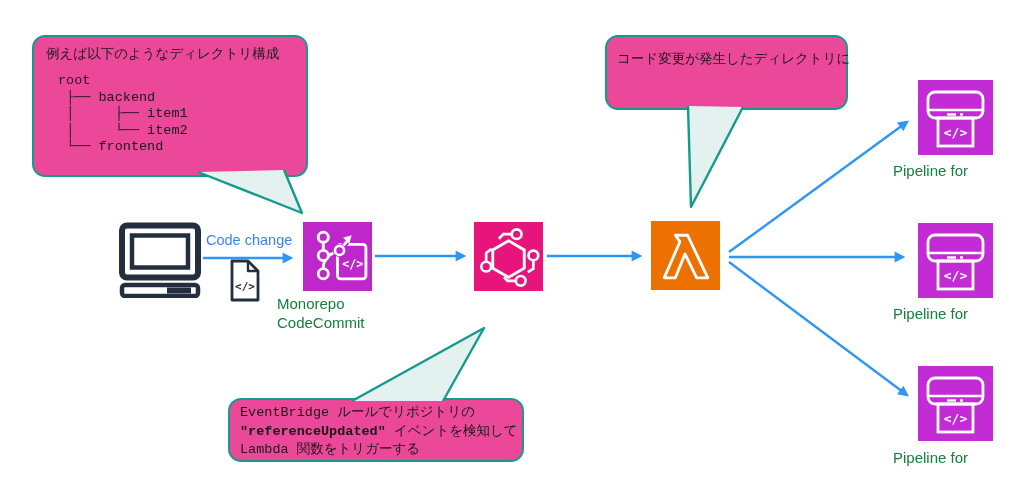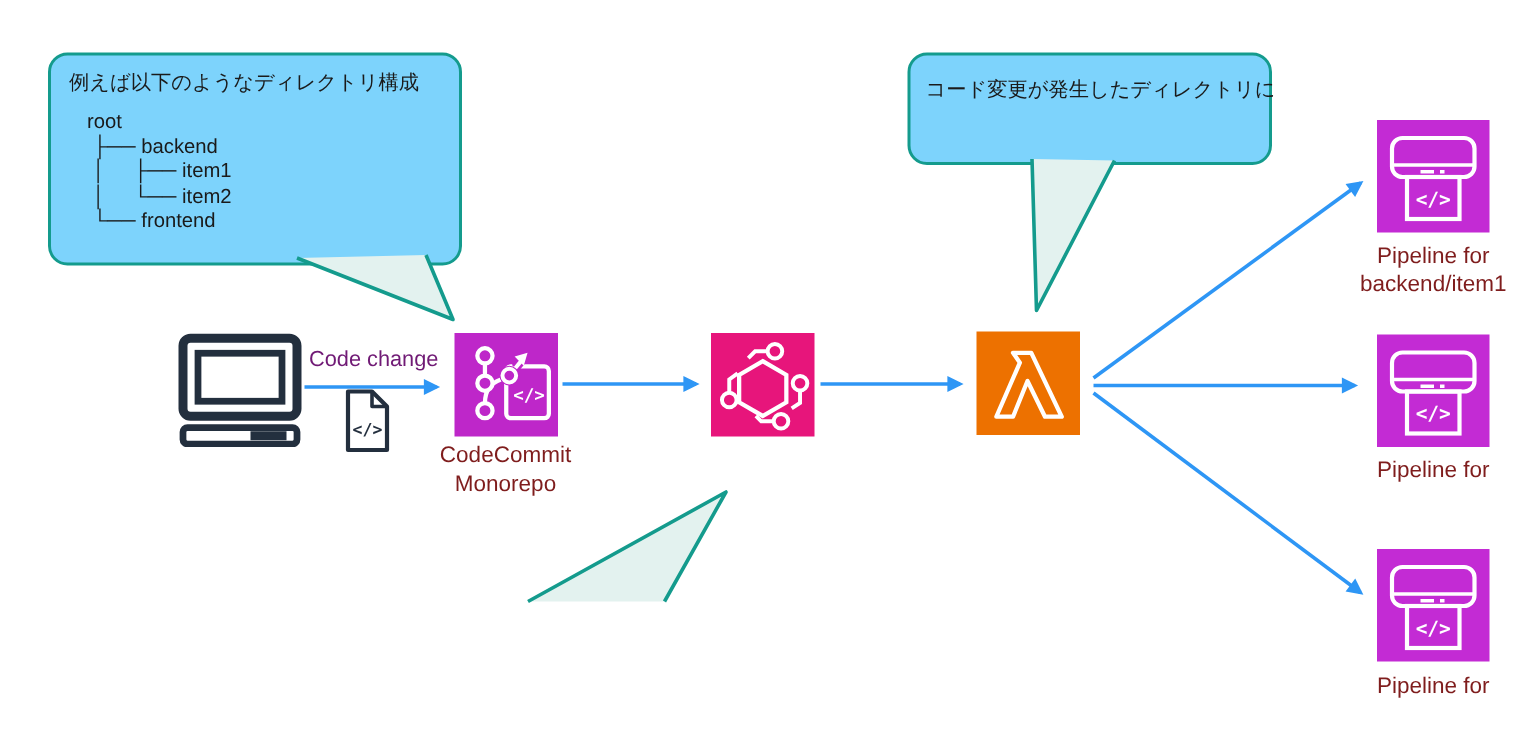--- a/index.html
+++ b/index.html
@@ -2,31 +2,31 @@
 <html><head>
 <meta charset="utf-8">
 <style>
   html,body{margin:0;padding:0;background:#fff;}
   .canvas{
     position:relative;width:1024px;height:500px;background:#ffffff;overflow:hidden;
     font-family:"Liberation Sans","DejaVu Sans",sans-serif;color:#1a1a1a;
   }
   
   .bubble{
-    position:absolute;background:#7dd3fc;border:2.5px solid #149b8d;border-radius:13px;
-    box-sizing:border-box;z-index:1;
+    position:absolute;background:#ec4899;border:2.5px solid #149b8d;border-radius:13px;
+    box-sizing:border-box;z-index:1;font-family:Liberation Mono, monospace;
   }
   .bubble .bline{white-space:nowrap;font-size:13.5px;line-height:20px;}
   .tree{margin:8px 0 0 12px;font-size:13.5px;line-height:16.5px;white-space:pre;font-family:inherit;}
   
   .tile{position:absolute;z-index:2;display:flex;align-items:center;justify-content:center;}
   .nodelabel{
-    position:absolute;z-index:2;text-align:center;font-size:15px;line-height:18.5px;color:#7f1d1d;
+    position:absolute;z-index:2;font-size:15px;line-height:18.5px;color:#15803d;
   }
-  .edgelabel{position:absolute;z-index:2;font-size:14.5px;color:#701a75;white-space:nowrap;}
+  .edgelabel{position:absolute;z-index:2;font-size:14.5px;color:#3b82f6;white-space:nowrap;}
   
   svg.overlay{position:absolute;left:0;top:0;z-index:3;pointer-events:none;}
   .b3-line .bold{font-weight:bold;}
 </style>
 </head>
 <body>
 
 <div class="canvas">
 
   <div class="bubble" style="left:32px;top:35px;width:276px;height:142px;padding:8px 12px;">
@@ -35,20 +35,25 @@
 <span> ├── backend</span>
 <span> │     ├── item1</span>
 <span> │     └── item2</span>
 <span> └── frontend</span></div>
   </div>
 
   <div class="bubble" style="left:605px;top:35px;width:243px;height:75px;padding:13px 10px;">
     <div class="bline">コード変更が発生したディレクトリに</div>
   </div>
 
+  <div class="bubble" style="left:228px;top:398px;width:296px;height:64px;padding:4px 10px;">
+    <div class="bline" style="line-height:18.5px;">EventBridge ルールでリポジトリの</div>
+    <div class="bline b3-line" style="line-height:18.5px;"><span class="bold">"referenceUpdated"</span><span> イベントを検知して</span></div>
+    <div class="bline" style="line-height:18.5px;">Lambda 関数をトリガーする</div>
+  </div>
 
   <div class="tile" style="left:117px;top:222px;width:86px;height:76px;">
     <svg width="86" height="76" viewBox="0 0 86 76">
       <rect x="5" y="3.5" width="76" height="52" rx="5" fill="#fff" stroke="#232f3e" stroke-width="6"></rect>
       <rect x="15" y="13.5" width="56" height="32" fill="#fff" stroke="#232f3e" stroke-width="4.5"></rect>
       <rect x="5" y="63" width="76" height="11" rx="3" fill="#fff" stroke="#232f3e" stroke-width="4.5"></rect>
       <rect x="50" y="65.5" width="24" height="6" fill="#232f3e"></rect>
     </svg>
   </div>
 
@@ -72,22 +77,22 @@
       <circle cx="20" cy="33" r="5" fill="#be27c9" stroke="#fff" stroke-width="2.8"></circle>
       <circle cx="20" cy="51" r="5" fill="#be27c9" stroke="#fff" stroke-width="2.8"></circle>
       <circle cx="36" cy="28" r="6.5" fill="#be27c9"></circle>
       <circle cx="36" cy="28" r="4.5" fill="#be27c9" stroke="#fff" stroke-width="2.6"></circle>
       <line x1="40" y1="23" x2="45" y2="17" stroke="#be27c9" stroke-width="6"></line>
       <line x1="40" y1="23" x2="45" y2="17" stroke="#fff" stroke-width="2.6"></line>
       <polygon points="48,13 39.5,15.5 45.5,21.5" fill="#fff"></polygon>
     </svg>
   </div>
   <div class="nodelabel" style="left:277px;top:295px;width:120px;">
+    <div>Monorepo</div>
     <div>CodeCommit</div>
-    <div>Monorepo</div>
   </div>
 
   <div class="tile" style="left:474px;top:222px;width:69px;height:69px;background:#e7157b;">
     <svg width="69" height="69" viewBox="0 0 68 68">
       <polygon points="34,18.5 49.5,27.5 49.5,45.5 34,54.5 18.5,45.5 18.5,27.5" fill="none" stroke="#fff" stroke-width="2.8"></polygon>
       <path d="M37 12 H29 L24.5 16.5" fill="none" stroke="#fff" stroke-width="2.6"></path>
       <path d="M12 39 V30.5 L17.5 26.5" fill="none" stroke="#fff" stroke-width="2.6"></path>
       <path d="M58.5 38 V46 L53 49.5" fill="none" stroke="#fff" stroke-width="2.6"></path>
       <path d="M41 58 H33 L29.5 54.5" fill="none" stroke="#fff" stroke-width="2.6"></path>
       <circle cx="42" cy="12" r="4.8" fill="#e7157b" stroke="#fff" stroke-width="2.6"></circle>
@@ -108,21 +113,20 @@
       <rect x="10" y="12" width="55" height="26" rx="7" fill="none" stroke="#fff" stroke-width="2.8"></rect>
       <line x1="11" y1="30" x2="64" y2="30" stroke="#fff" stroke-width="2.4"></line>
       <line x1="29" y1="34.5" x2="38" y2="34.5" stroke="#fff" stroke-width="2.4"></line>
       <line x1="42" y1="34.5" x2="45" y2="34.5" stroke="#fff" stroke-width="2.4"></line>
       <rect x="20" y="38" width="35" height="28" fill="none" stroke="#fff" stroke-width="2.8"></rect>
       <text x="37.5" y="57" text-anchor="middle" font-size="13" font-weight="bold" fill="#fff" font-family="DejaVu Sans Mono, monospace">&lt;/&gt;</text>
     </svg>
   </div>
   <div class="nodelabel" style="left:893px;top:162px;width:125px;">
     <div>Pipeline for</div>
-    <div>backend/item1</div>
   </div>
 
   <div class="tile" style="left:918px;top:223px;width:75px;height:75px;background:#c32bd4;">
     <svg width="75" height="75" viewBox="0 0 75 75">
       <rect x="10" y="12" width="55" height="26" rx="7" fill="none" stroke="#fff" stroke-width="2.8"></rect>
       <line x1="11" y1="30" x2="64" y2="30" stroke="#fff" stroke-width="2.4"></line>
       <line x1="29" y1="34.5" x2="38" y2="34.5" stroke="#fff" stroke-width="2.4"></line>
       <line x1="42" y1="34.5" x2="45" y2="34.5" stroke="#fff" stroke-width="2.4"></line>
       <rect x="20" y="38" width="35" height="28" fill="none" stroke="#fff" stroke-width="2.8"></rect>
       <text x="37.5" y="57" text-anchor="middle" font-size="13" font-weight="bold" fill="#fff" font-family="DejaVu Sans Mono, monospace">&lt;/&gt;</text>

